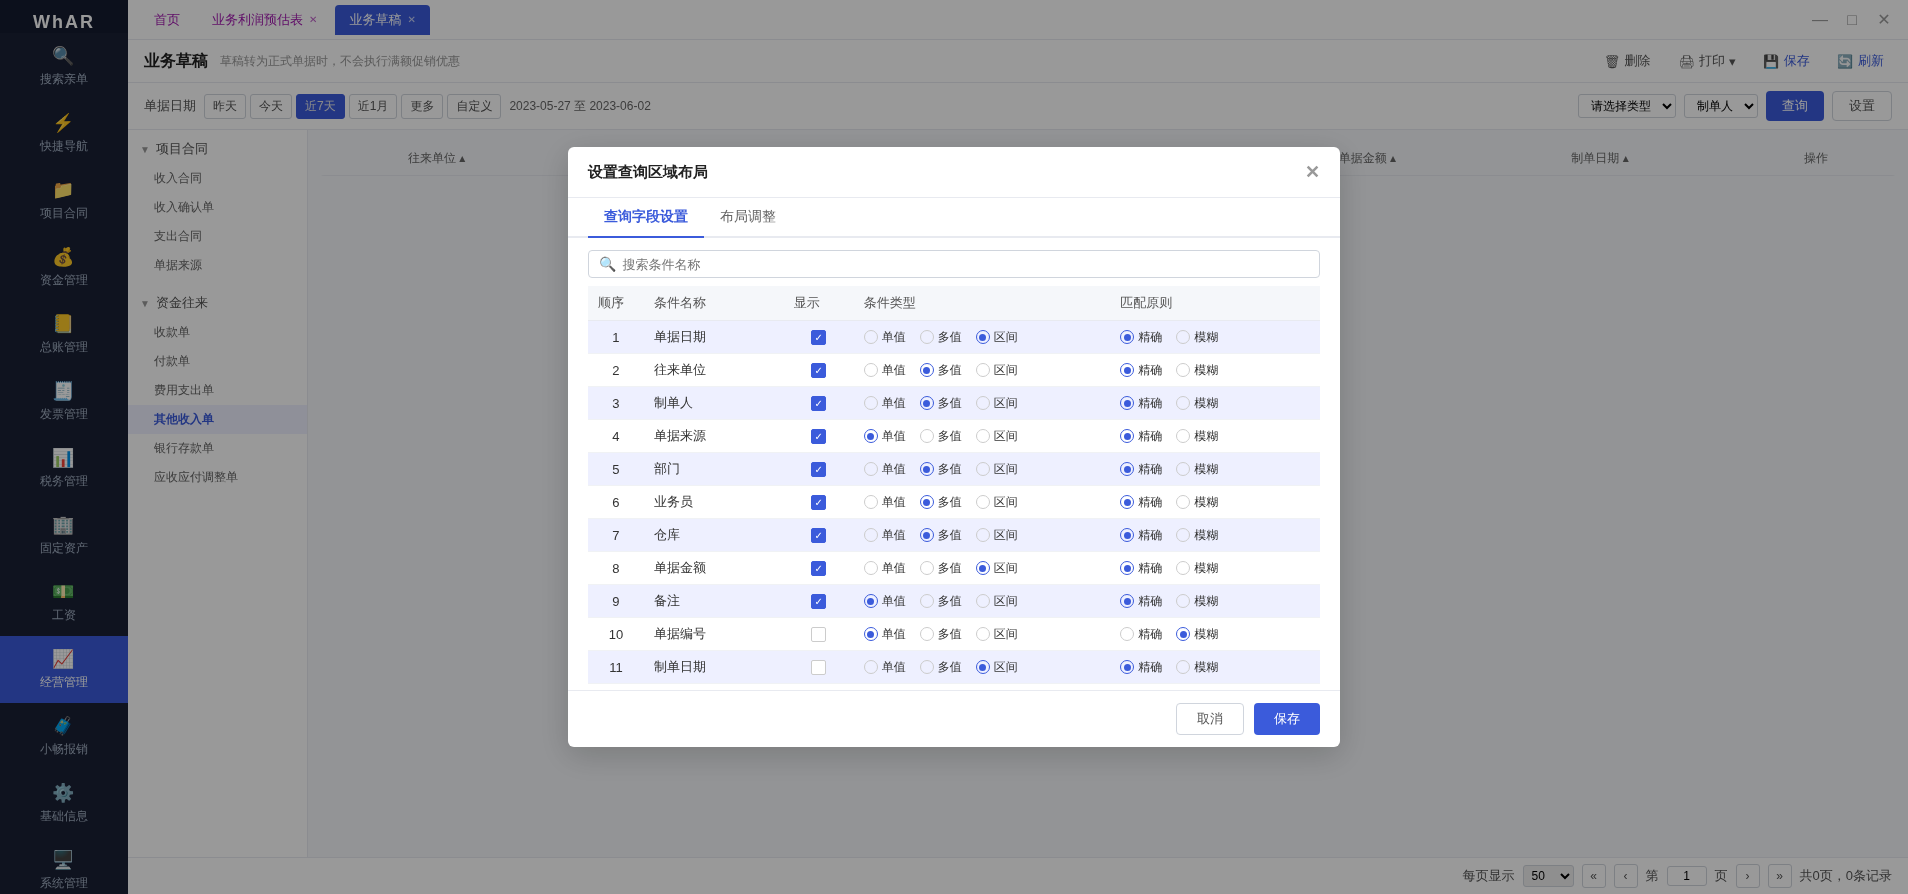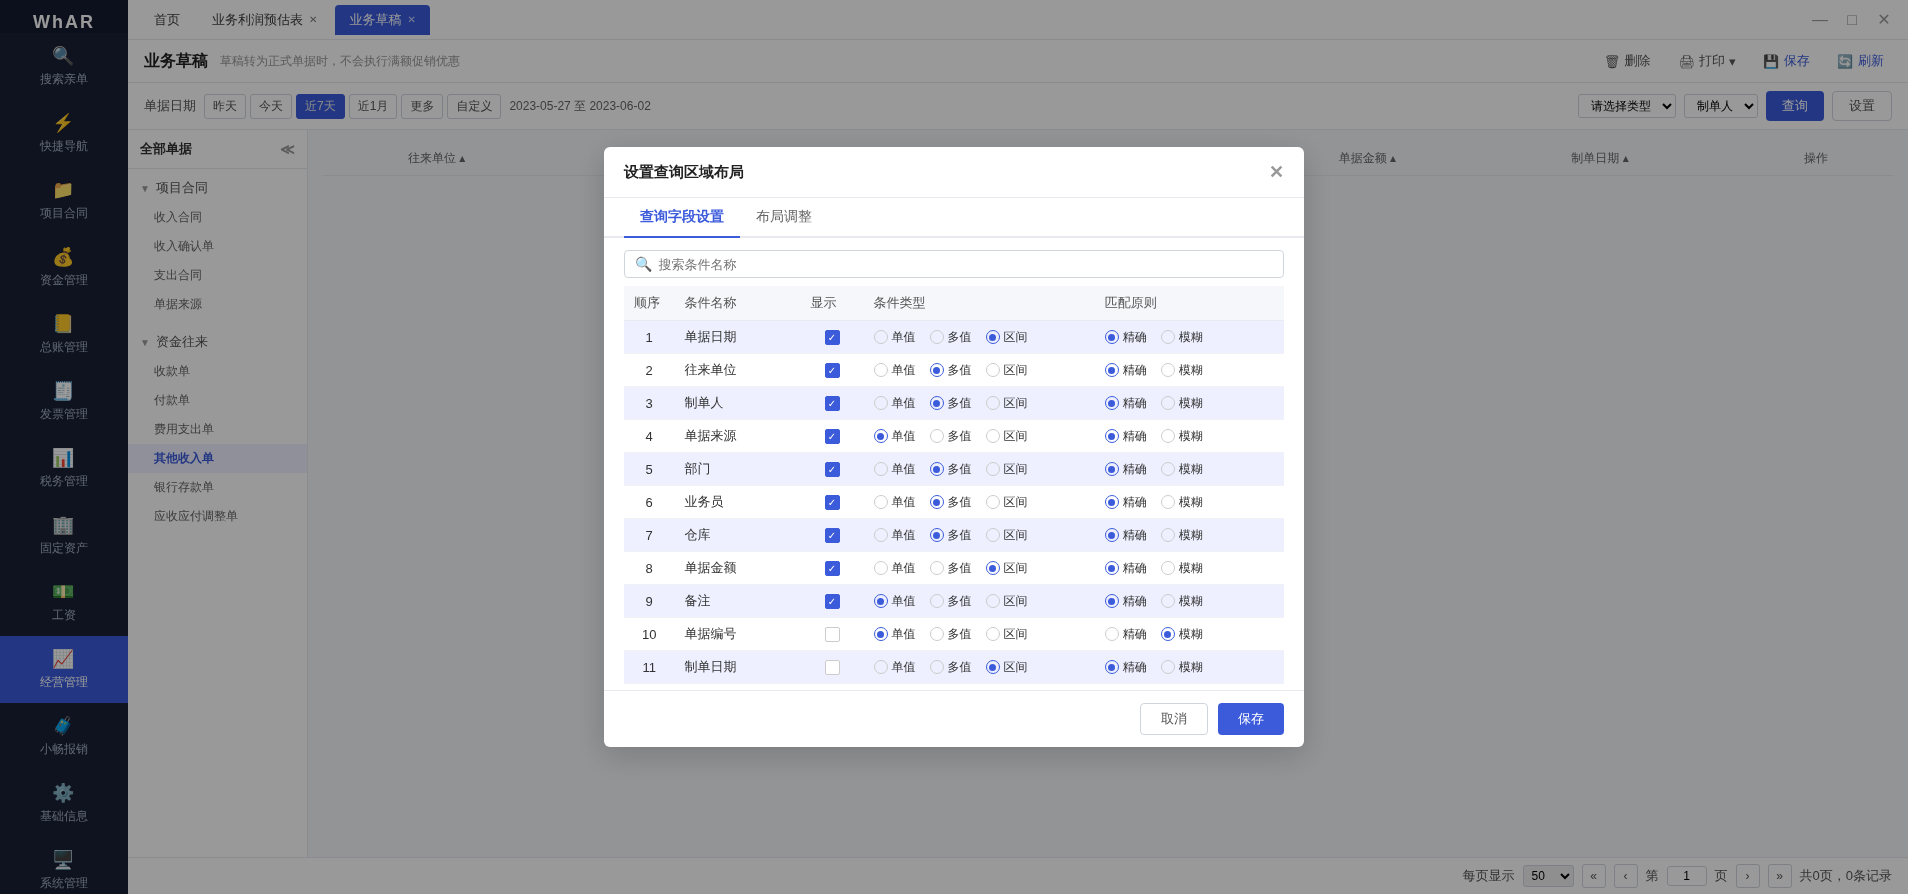--- a/index.html
+++ b/index.html
@@ -14,21 +14,21 @@
     .sidebar-logo span { color: #fff; font-size: 18px; font-weight: bold; letter-spacing: 2px; margin-top: 12px; }
     .sidebar-item { display: flex; flex-direction: column; align-items: center; justify-content: center; padding: 12px 0; cursor: pointer; font-size: 12px; color: #a0aec0; gap: 4px; }
     .sidebar-item.active { background: #3b5bdb; color: #fff; }
     .sidebar-item .icon { font-size: 18px; }
 
     
     .main-area { flex: 1; display: flex; flex-direction: column; overflow: hidden; }
 
     
     .top-tabs { background: #fff; border-bottom: 1px solid #e8eaf0; display: flex; align-items: center; height: 40px; padding: 0 12px; gap: 4px; }
-    .tab-item { padding: 6px 14px; font-size: 13px; cursor: pointer; border-radius: 4px 4px 0 0; color: #404040; display: flex; align-items: center; gap: 6px; }
+    .tab-item { padding: 6px 14px; font-size: 13px; cursor: pointer; border-radius: 4px 4px 0 0; color: #a21caf; display: flex; align-items: center; gap: 6px; }
     .tab-item.active { background: #3b5bdb; color: #fff; }
     .tab-item .close-icon { font-size: 10px; opacity: 0.7; }
     .top-tabs-right { margin-left: auto; display: flex; align-items: center; gap: 8px; }
     .top-tabs-right .icon-btn { width: 24px; height: 24px; display: flex; align-items: center; justify-content: center; cursor: pointer; color: #999; font-size: 16px; }
 
     
     .page-header { background: #fff; padding: 8px 16px; border-bottom: 1px solid #e8eaf0; display: flex; align-items: center; gap: 12px; }
     .page-title { font-size: 16px; font-weight: bold; color: #222; }
     .page-subtitle { font-size: 12px; color: #999; }
     .page-header-actions { margin-left: auto; display: flex; align-items: center; gap: 12px; }
@@ -69,21 +69,21 @@
     
     .bottom-bar { background: #fff; border-top: 1px solid #e8eaf0; padding: 6px 16px; display: flex; align-items: center; justify-content: flex-end; gap: 8px; font-size: 13px; color: #555; }
     .page-size-select { border: 1px solid #d0d5dd; border-radius: 3px; padding: 2px 4px; font-size: 12px; }
     .pagination-btn { width: 24px; height: 24px; display: flex; align-items: center; justify-content: center; border: 1px solid #d0d5dd; border-radius: 3px; cursor: pointer; background: #fff; color: #555; font-size: 12px; }
     .page-input { width: 40px; border: 1px solid #d0d5dd; border-radius: 3px; padding: 2px 4px; text-align: center; font-size: 12px; }
 
     
     .overlay { position: fixed; top: 0; left: 0; width: 100%; height: 100%; background: rgba(0,0,0,0.4); z-index: 100; display: flex; align-items: center; justify-content: center; }
 
     
-    .dialog { background: #fff; border-radius: 6px; width: 700px; max-height: 600px; display: flex; flex-direction: column; box-shadow: 0 8px 32px rgba(0,0,0,0.18); overflow: hidden; }
+    .dialog { background: #fff; border-radius: 6px; width: 772px; max-height: 600px; display: flex; flex-direction: column; box-shadow: 0 8px 32px rgba(0,0,0,0.18); overflow: hidden; }
     .dialog-header { display: flex; align-items: center; justify-content: space-between; padding: 14px 20px; border-bottom: 1px solid #e8eaf0; font-size: 15px; font-weight: bold; color: #222; }
     .dialog-close { cursor: pointer; color: #999; font-size: 18px; }
     .dialog-body { flex: 1; overflow: hidden; display: flex; flex-direction: column; padding: 0; }
 
     
     .dialog-tabs { display: flex; border-bottom: 2px solid #e8eaf0; padding: 0 20px; }
     .dialog-tab { padding: 10px 16px; font-size: 14px; cursor: pointer; color: #666; border-bottom: 2px solid transparent; margin-bottom: -2px; }
     .dialog-tab.active { color: #3b5bdb; border-bottom-color: #3b5bdb; font-weight: bold; }
 
     
@@ -245,24 +245,20 @@
       </select>
       <div class="toolbar-right">
         <button class="btn-primary">查询</button>
         <button class="btn-default">设置</button>
       </div>
     </div>
 
     <div class="content-layout">
 
       <div class="left-panel">
-        <div class="left-panel-header">
-          <span class="left-panel-title">全部单据</span>
-          <span class="left-panel-toggle">≪</span>
-        </div>
         <div id="left-menu-container">
             <div class="menu-group">
               <div class="menu-group-title">
                 <span class="arrow">▼</span>
                 <span>项目合同</span>
               </div>
               <div class="menu-item">收入合同</div>
               <div class="menu-item">收入确认单</div>
               <div class="menu-item">支出合同</div>
               <div class="menu-item">单据来源</div>

